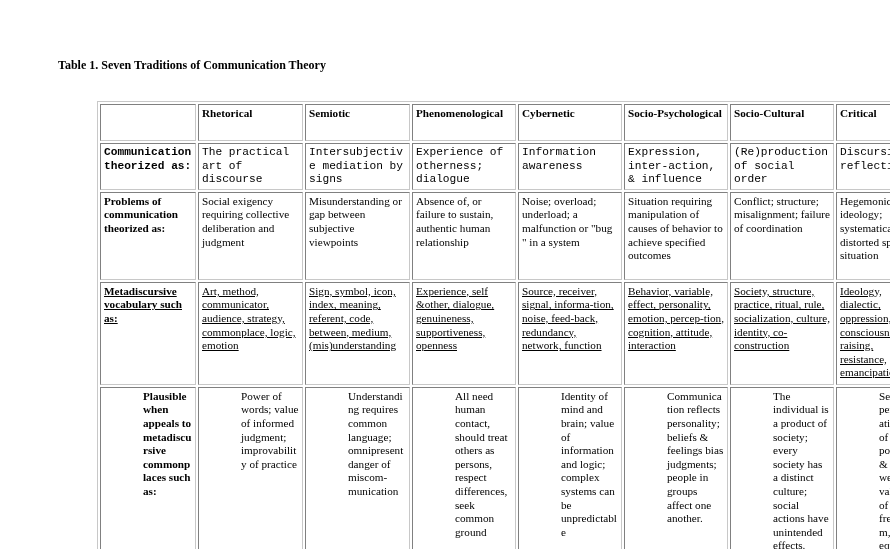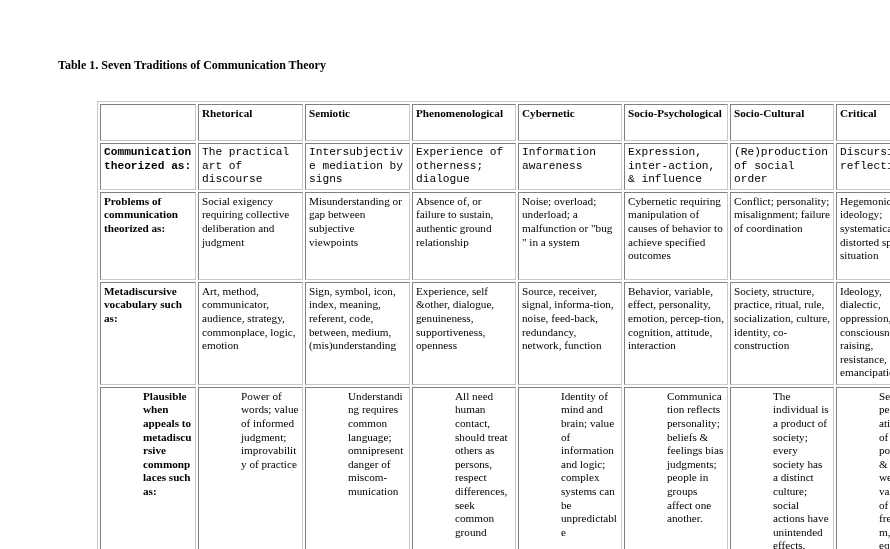--- a/index.html
+++ b/index.html
@@ -48,21 +48,21 @@
       vertical-align: top;
       padding: 2px 3px 2px 3px;
       text-align: left;
       word-wrap: break-word;
     }
     td.head { font-weight: bold; }
     td.rowlabel { font-weight: bold; }
     tr.r0 td { height: 31px; }
     tr.r1 td { height: 28px; font-family: Liberation Mono, monospace; }
     tr.r2 td { height: 82px; }
-    tr.r3 td { height: 97px; }
+    tr.r3 td { height: 97px; text-decoration: underline; }
     tr.r4 td { height: 149px; padding-left: 42px; }
     col.c0 { width: 96px; }
     col.c1 { width: 105px; }
     col.c2 { width: 105px; }
     col.c3 { width: 104px; }
     col.c4 { width: 104px; }
     col.c5 { width: 104px; }
     col.c6 { width: 104px; }
     col.c7 { width: 81px; }
   </style>
@@ -100,24 +100,24 @@
       <td>Experience of otherness; dialogue</td>
       <td>Information awareness</td>
       <td>Expression, inter-action, &amp; influence</td>
       <td>(Re)production of social order</td>
       <td>Discursive reflection</td>
     </tr>
     <tr class="r2">
       <td class="rowlabel">Problems of communication theorized as:</td>
       <td>Social exigency requiring collective deliberation and judgment</td>
       <td>Misunderstanding or gap between subjective viewpoints</td>
-      <td>Absence of, or failure to sustain, authentic ground relationship</td>
+      <td>Absence of, or failure to sustain, authentic human relationship</td>
       <td>Noise; overload; underload; a malfunction or "bug " in a system</td>
-      <td>Cybernetic requiring manipulation of causes of behavior to achieve specified outcomes</td>
-      <td>Conflict; personality; misalignment; failure of coordination</td>
+      <td>Situation requiring manipulation of causes of behavior to achieve specified outcomes</td>
+      <td>Conflict; structure; misalignment; failure of coordination</td>
       <td>Hegemonic ideology; systematically distorted speech situation</td>
     </tr>
     <tr class="r3">
       <td class="rowlabel">Metadiscursive vocabulary such as:</td>
       <td>Art, method, communicator, audience, strategy, commonplace, logic, emotion</td>
       <td>Sign, symbol, icon, index, meaning, referent, code, between, medium, (mis)understanding</td>
       <td>Experience, self &amp;other, dialogue, genuineness, supportiveness, openness</td>
       <td>Source, receiver, signal, informa-tion, noise, feed-back, redundancy, network, function</td>
       <td>Behavior, variable, effect, personality, emotion, percep-tion, cognition, attitude, interaction</td>
       <td>Society, structure, practice, ritual, rule, socialization, culture, identity, co-construction</td>

